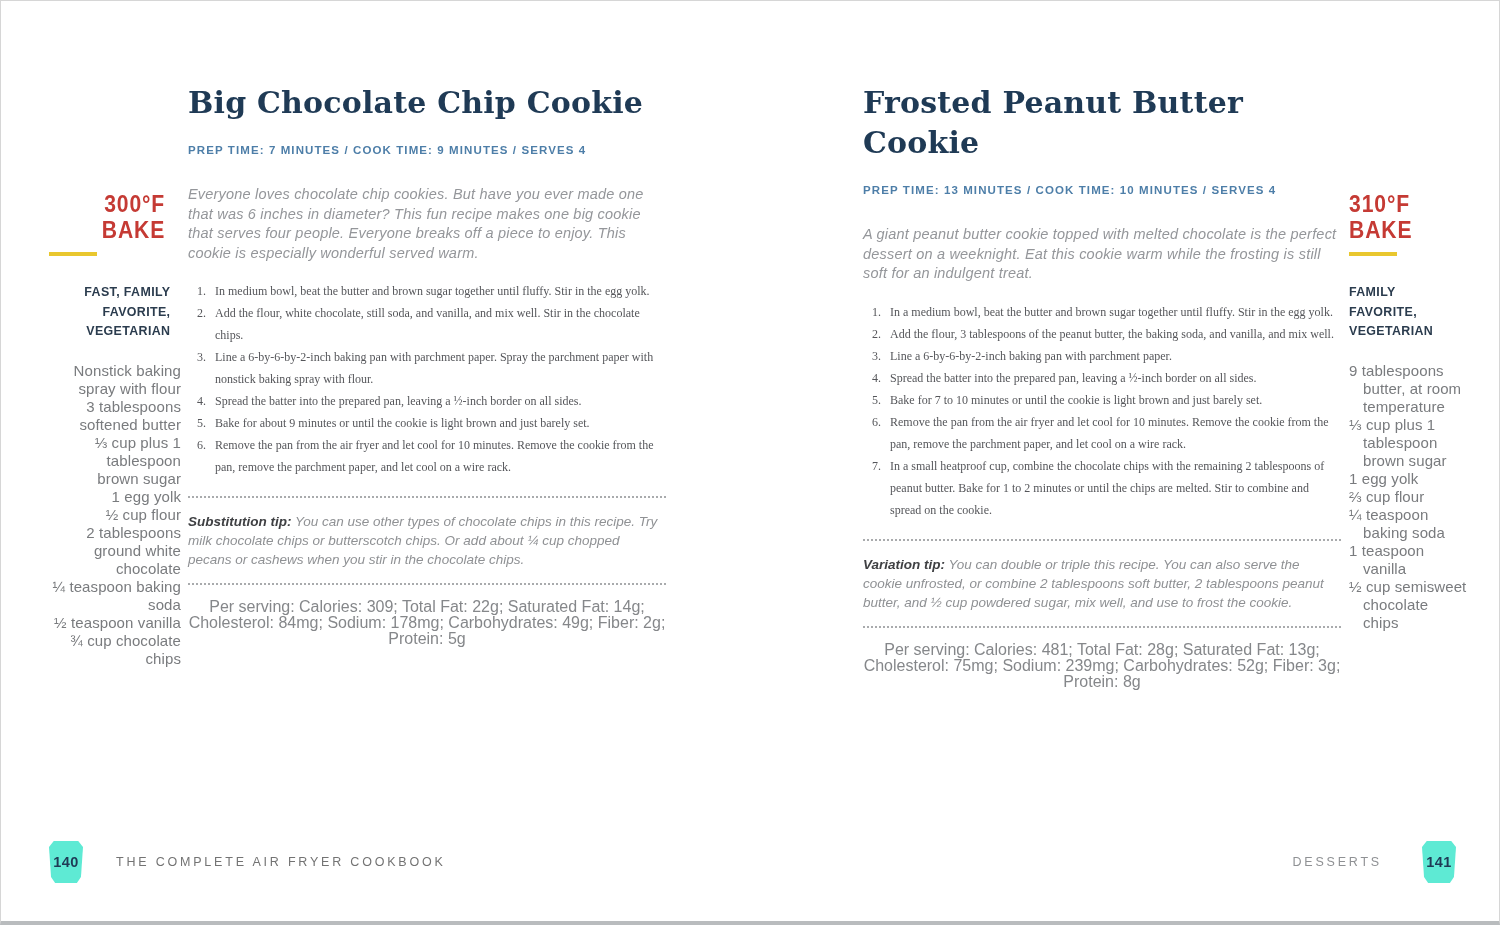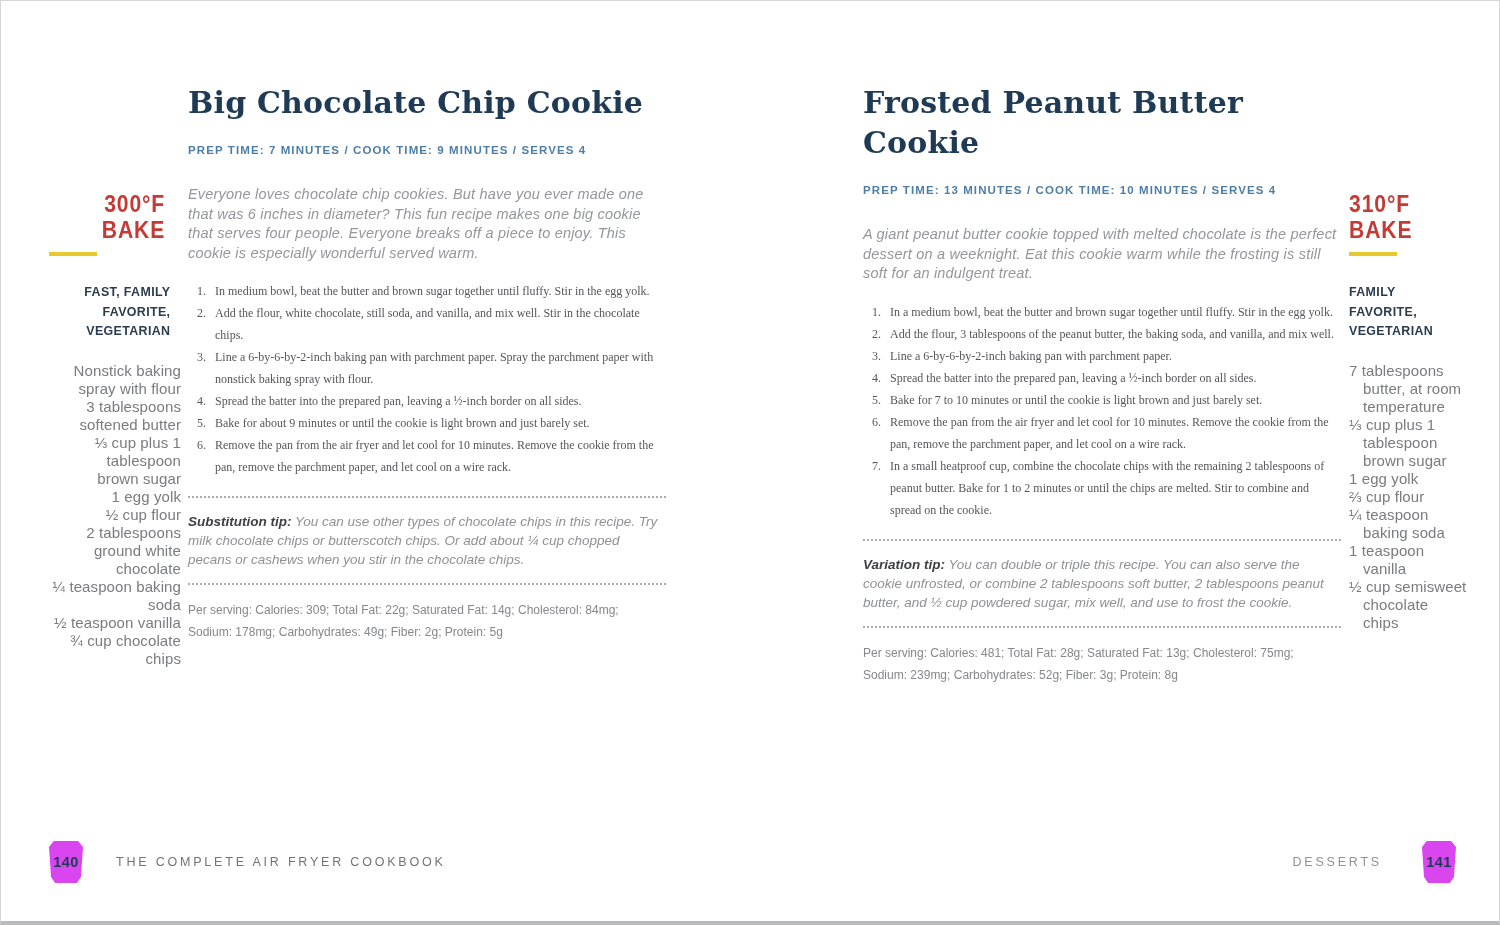--- a/index.html
+++ b/index.html
@@ -40,38 +40,38 @@
   ol.steps li::before {
     content: counter(step) "."; position:absolute; left:0; width:18px;
     text-align:right; color:#55565a;
   }
 
   
   .dotted { border-top:2px dotted #a9abad; margin-top:18px; }
   .tip { margin-top:14px; font-style:italic; font-size:13.5px; line-height:19px; color:#8f9194; }
   .tip .tip-label { font-weight:bold; color:#3f4043; }
   .tip + .dotted { margin-top:14px; }
-  .nutrition { margin-top:14px; font-size:12px; line-height:22px; color:#85878a; }
+  .nutrition { margin-top:14px; font-size:16px; line-height:16px; color:#85878a;text-align:center; }
 
   
   .temp-block { color:#c53a34; font-weight:bold; font-size:24px; line-height:26px;
     letter-spacing:1px; transform:scaleX(0.88); transform-origin:left top; white-space:nowrap; }
   .temp-rule { width:48px; height:4px; background:#e9c72e; margin-top:9px; }
   .tags { margin-top:26px; font-weight:bold; font-size:13.5px; line-height:19.5px;
     color:#2b3c4e; letter-spacing:0.4px; transform:scaleX(0.92); transform-origin:left top; }
   ul.ingredients { margin-top:21px; list-style:none; }
   ul.ingredients li {
     font-size:15px; line-height:18px; color:#797b7e;
     padding-left:14px; text-indent:-14px; letter-spacing:0.1px;
   }
 
   
   .footer { position:absolute; left:0; right:0; top:838px; height:50px; }
   .page-badge {
-    position:absolute; width:34px; height:42px; background:#d946ef;
+    position:absolute; width:34px; height:42px; background:#5eead4;
     clip-path:polygon(14% 0%, 86% 0%, 100% 14%, 94% 86%, 82% 100%, 18% 100%, 6% 86%, 0% 14%);
     display:flex; align-items:center; justify-content:center;
     color:#1f3a55; font-weight:bold; font-size:14.5px; letter-spacing:0.5px;
   }
   .badge-left  { left:48px; top:2px; }
   .badge-right { left:1421px; top:2px; }
   .book-title {
     position:absolute; left:115px; top:16px; font-size:12.5px;
     letter-spacing:2.8px; color:#737373;
   }
@@ -147,21 +147,21 @@
 
   <aside class="sidebar right">
     <div class="temp-block">
       <div>310°F</div>
       <div>BAKE</div>
     </div>
     <div class="temp-rule"></div>
     <div class="tags">FAMILY FAVORITE, VEGETARIAN</div>
     <ul class="ingredients">
 
-    <li>7 tablespoons butter, at room temperature</li>
+    <li>9 tablespoons butter, at room temperature</li>
         <li>⅓ cup plus 1 tablespoon brown sugar</li>
         <li>1 egg yolk</li>
         <li>⅔ cup flour</li>
         <li>¼ teaspoon baking soda</li>
         <li>1 teaspoon vanilla</li>
         <li>½ cup semisweet chocolate chips</li>
       </ul>
   </aside>
 
   <div class="footer">

